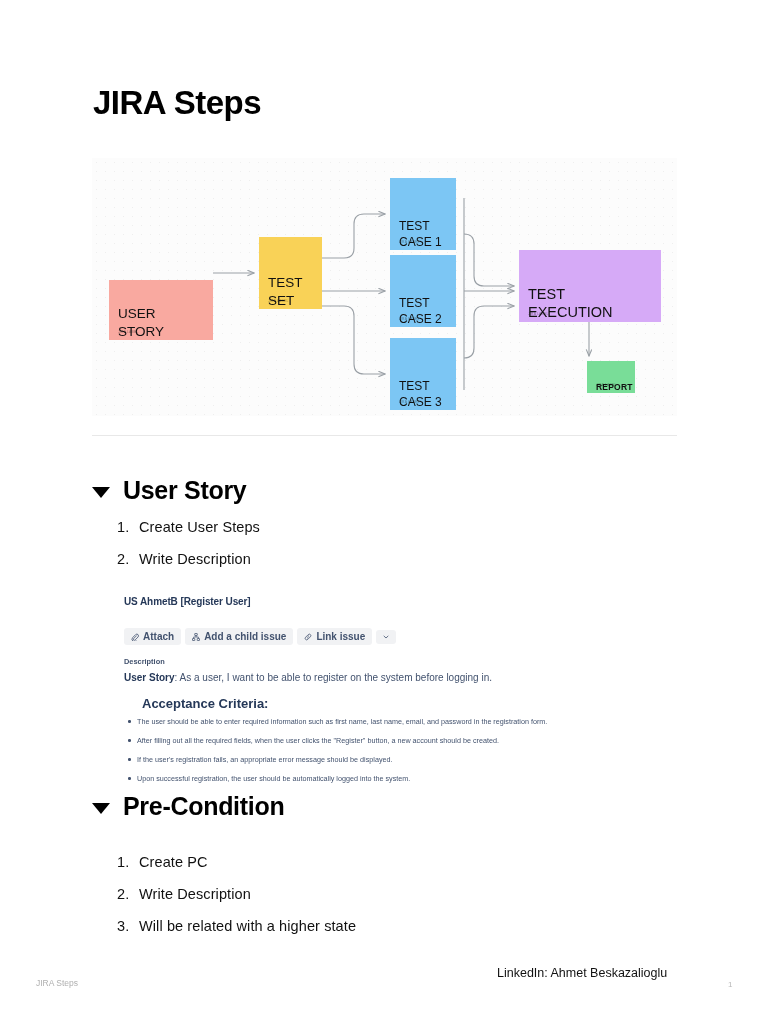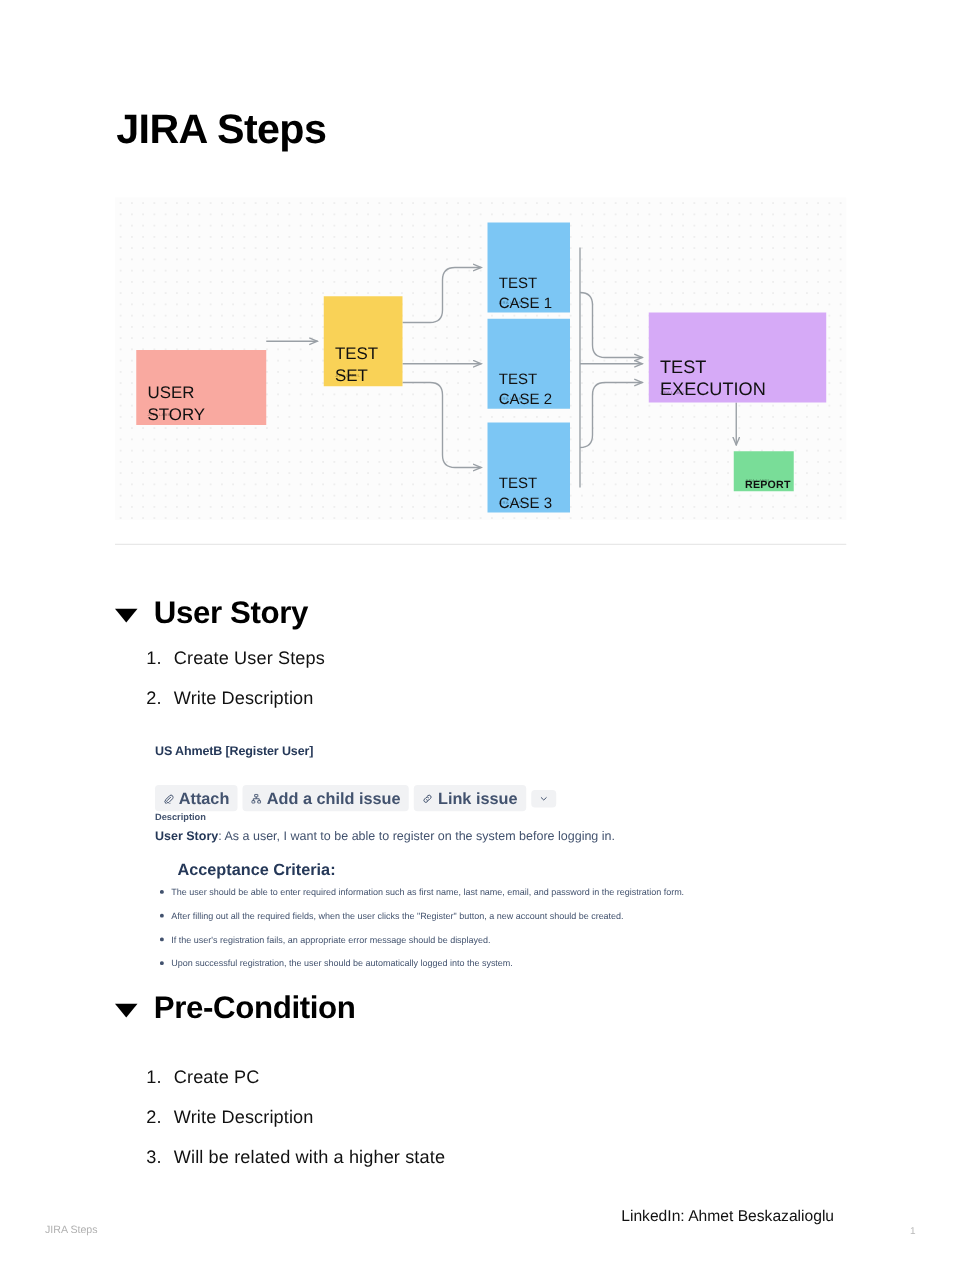--- a/index.html
+++ b/index.html
@@ -145,28 +145,28 @@
     margin-bottom: 21px;
   }
   .jira-toolbar { display: flex; align-items: center; gap: 4px; }
   .jira-btn {
     display: flex;
     align-items: center;
     gap: 4px;
     background: #f1f2f4;
     border-radius: 3px;
     padding: 3px 7px;
-    font-size: 13px;
+    font-size: 10px;
     font-weight: bold;
     color: #42526e;
     white-space: nowrap;
   }
   .jira-btn.caret { padding: 3px 6px; }
   .jira-btn svg { display: block; }
-  .jira-label { font-size: 7.4px; font-weight: bold; color: #42526e; margin-top: 0; }
+  .jira-label { font-size: 7.4px; font-weight: bold; color: #42526e; margin-top: 12px; }
   .jira-desc { font-size: 10px; color: #42526e; margin-top: 5px; line-height: 1.45; }
   .jira-desc b { font-weight: bold; color: #253858; }
   .jira-ac { font-size: 13px; font-weight: bold; color: #253858; margin-top: 10px; margin-left: 18px; }
   .jira-bullets { margin-top: 6px; list-style: none; }
   .jira-bullets li {
     position: relative;
     font-size: 7.2px;
     color: #42526e;
     padding-left: 13px;
     margin-bottom: 9px;

